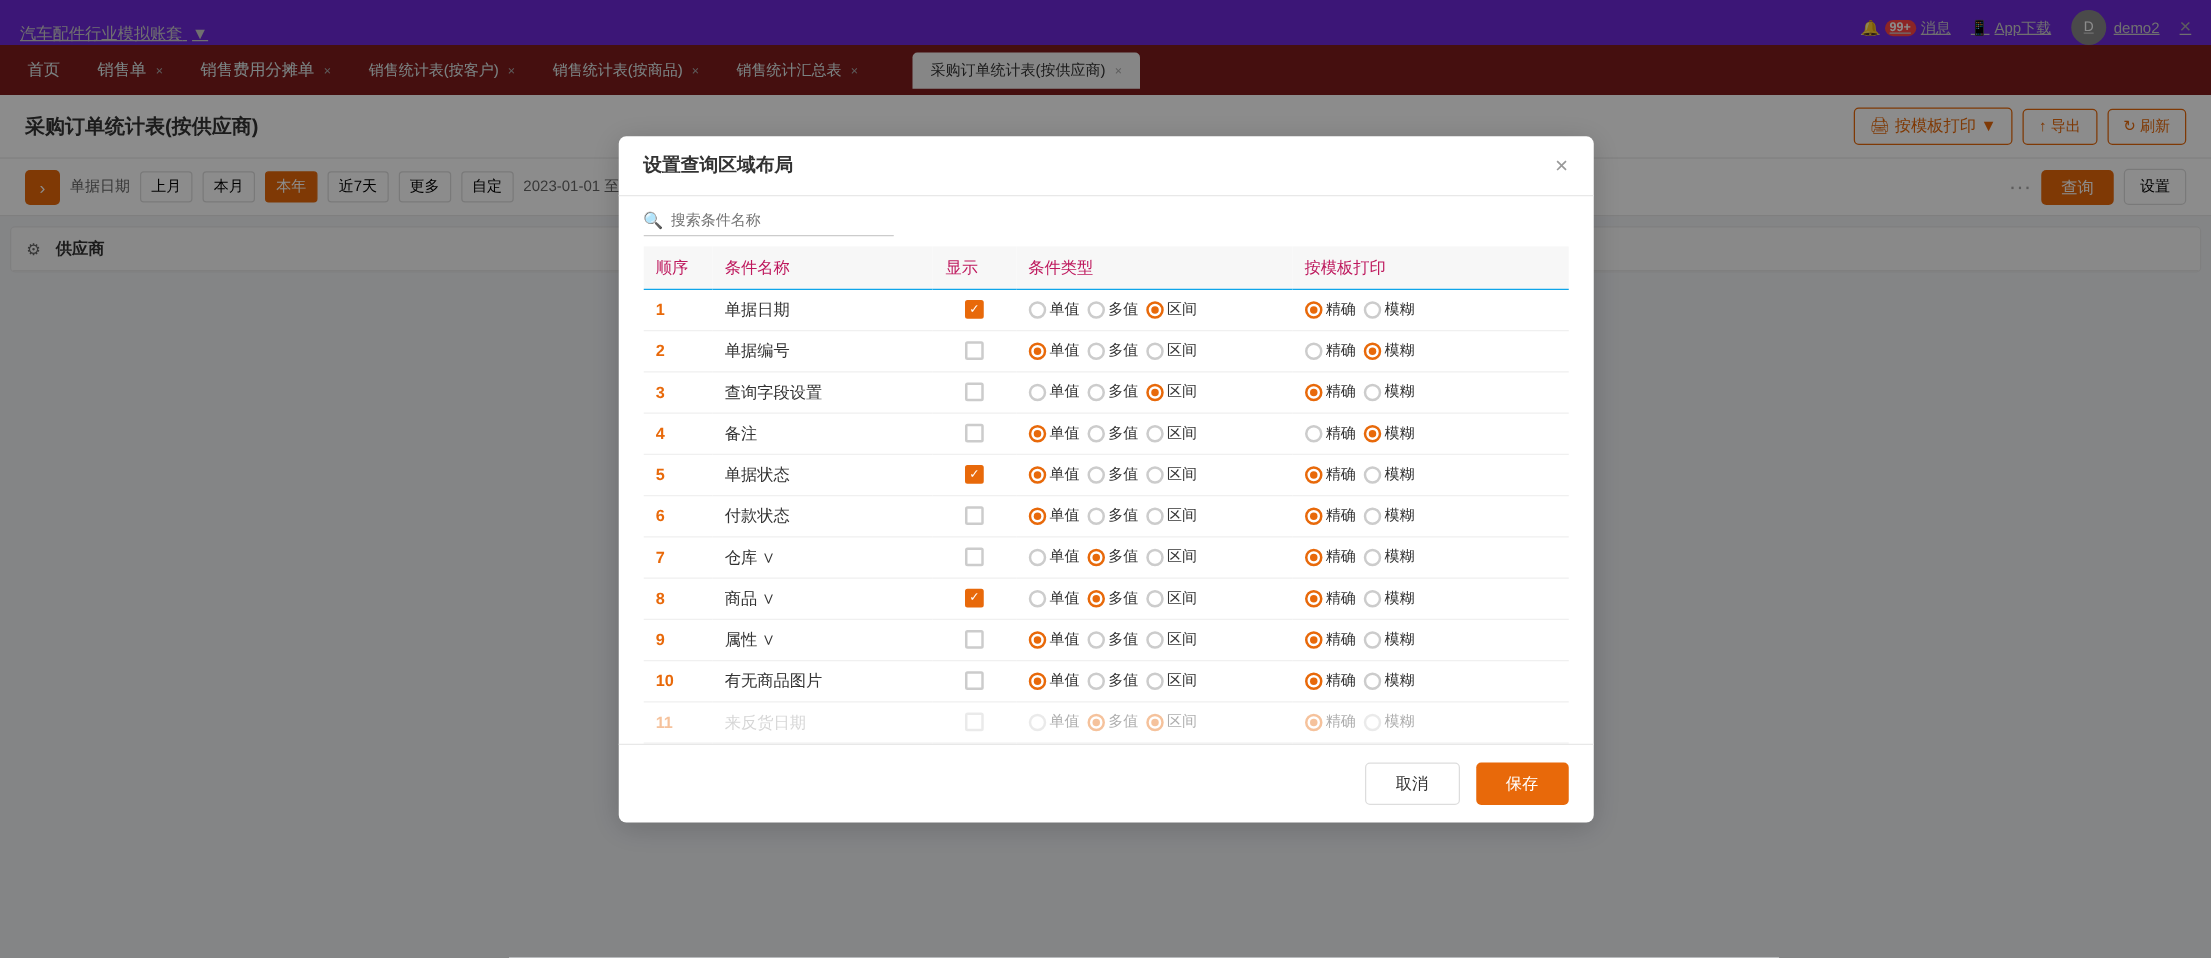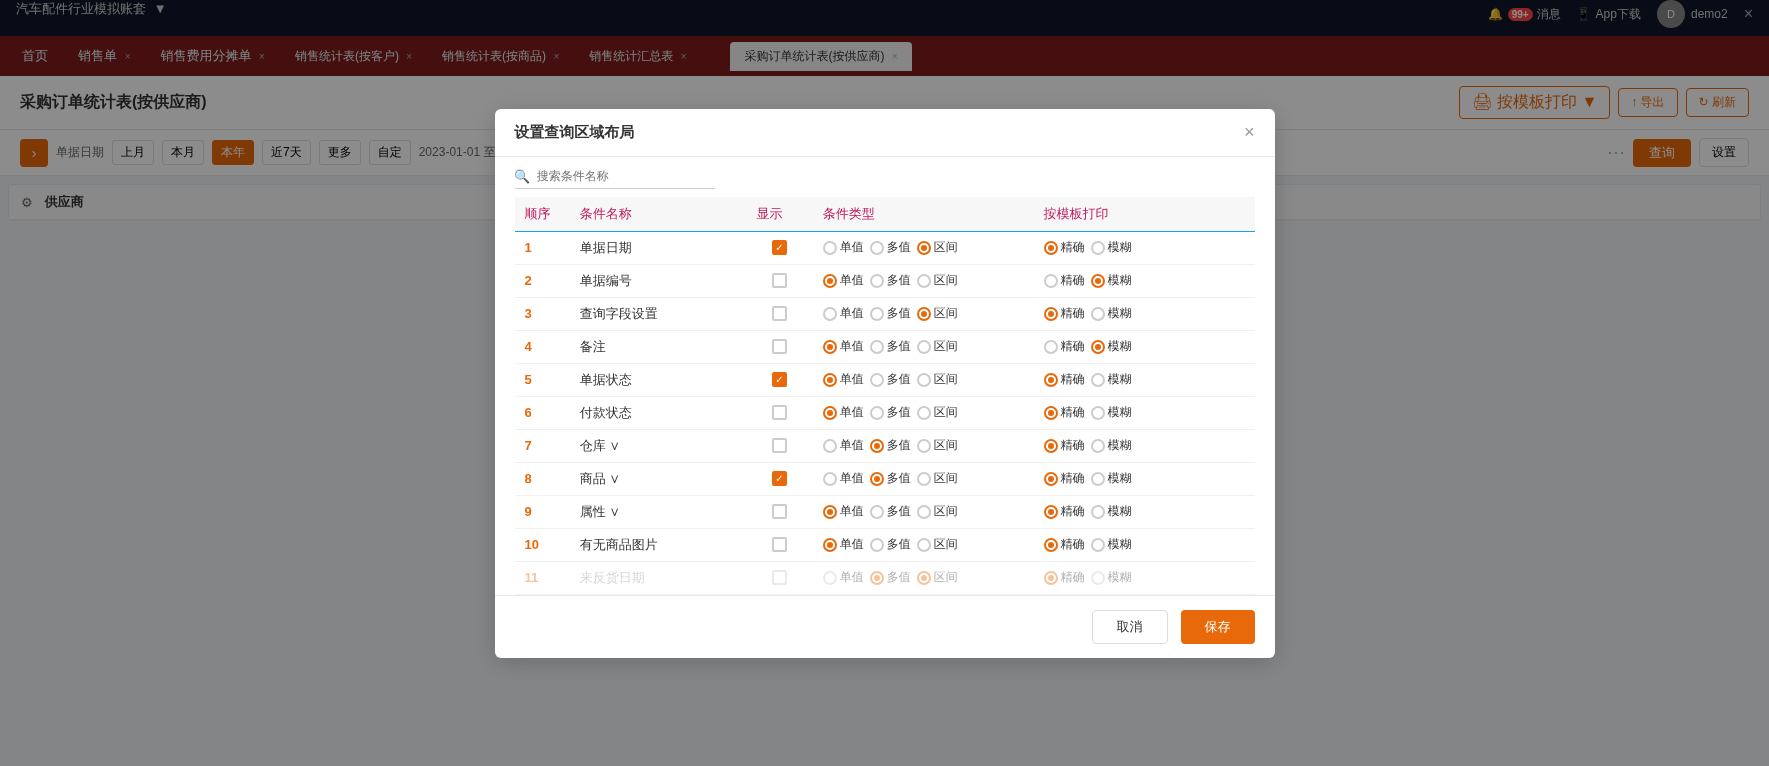--- a/index.html
+++ b/index.html
@@ -1,26 +1,27 @@
 <!DOCTYPE html>
 <html><head>
   <meta charset="utf-8">
   <style>
     * { box-sizing: border-box; margin: 0; padding: 0; }
     body { font-family: 'Microsoft YaHei', Arial, sans-serif; font-size: 13px; background: #f0f2f5; color: #333; }
 
     
     .top-header {
-      background: #0f172a;
+      background: #6d28d9;
       height: 36px;
       display: flex;
-      align-items: flex-start;
+      align-items: flex-end;
       justify-content: space-between;
       padding: 0 16px;
       color: #ccc;
+      text-decoration: underline;
     }
     .top-header-left { font-size: 13px; }
     .top-header-right { display: flex; align-items: center; gap: 16px; font-size: 12px; }
     .notification-badge { position: relative; display: inline-flex; align-items: center; gap: 4px; }
     .badge-red { background: #ff4444; color: white; border-radius: 8px; padding: 1px 4px; font-size: 10px; font-weight: bold; }
     .user-avatar { width: 28px; height: 28px; border-radius: 50%; background: #888; display: inline-flex; align-items: center; justify-content: center; font-size: 11px; color: white; }
     .close-x { color: #aaa; cursor: pointer; font-size: 16px; }
 
     
     .nav-bar {
@@ -46,21 +47,21 @@
     .page-header {
       background: white;
       padding: 10px 20px;
       display: flex;
       align-items: center;
       justify-content: space-between;
       border-bottom: 1px solid #e8e8e8;
     }
     .page-title { font-size: 16px; font-weight: bold; color: #333; }
     .page-actions { display: flex; align-items: center; gap: 8px; }
-    .btn-print { border: 1px solid #e8690a; color: #e8690a; background: white; padding: 5px 12px; border-radius: 4px; cursor: pointer; font-size: 16px; }
+    .btn-print { border: 1px solid #e8690a; color: #e8690a; background: white; padding: 5px 12px; border-radius: 4px; cursor: pointer; font-size: 13px; }
     .btn-export { border: 1px solid #e8690a; color: #e8690a; background: white; padding: 5px 12px; border-radius: 4px; cursor: pointer; font-size: 12px; }
     .btn-refresh { border: 1px solid #e8690a; color: #e8690a; background: white; padding: 5px 12px; border-radius: 4px; cursor: pointer; font-size: 12px; }
 
     
     .filter-bar {
       background: white;
       padding: 8px 20px;
       display: flex;
       align-items: center;
       gap: 8px;

